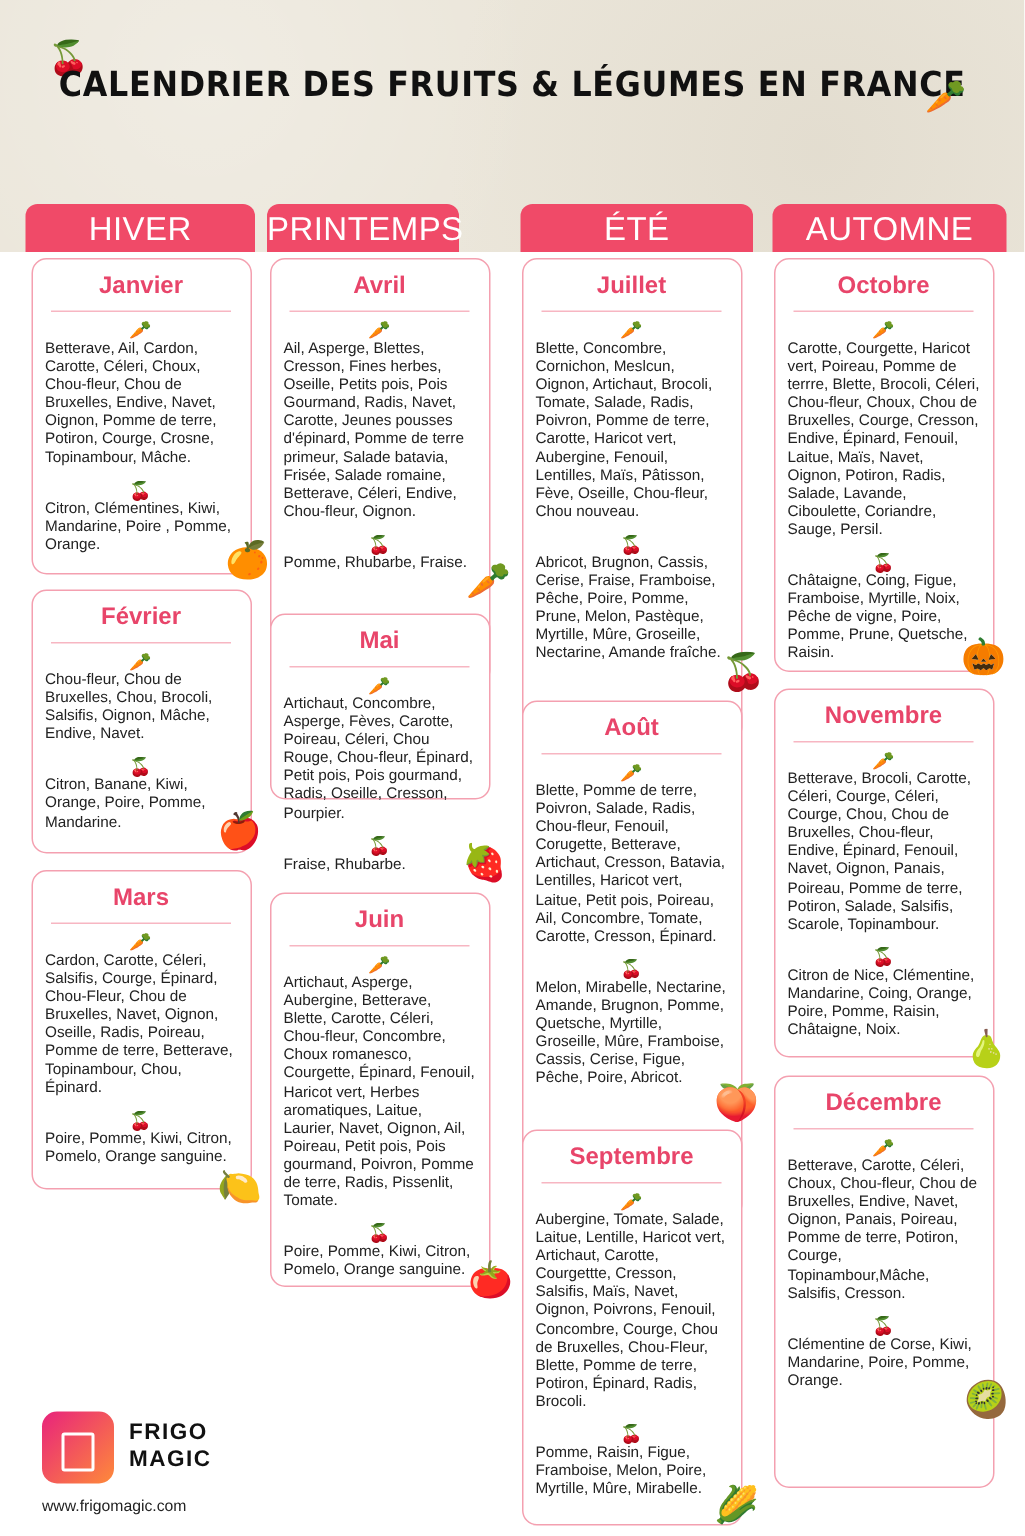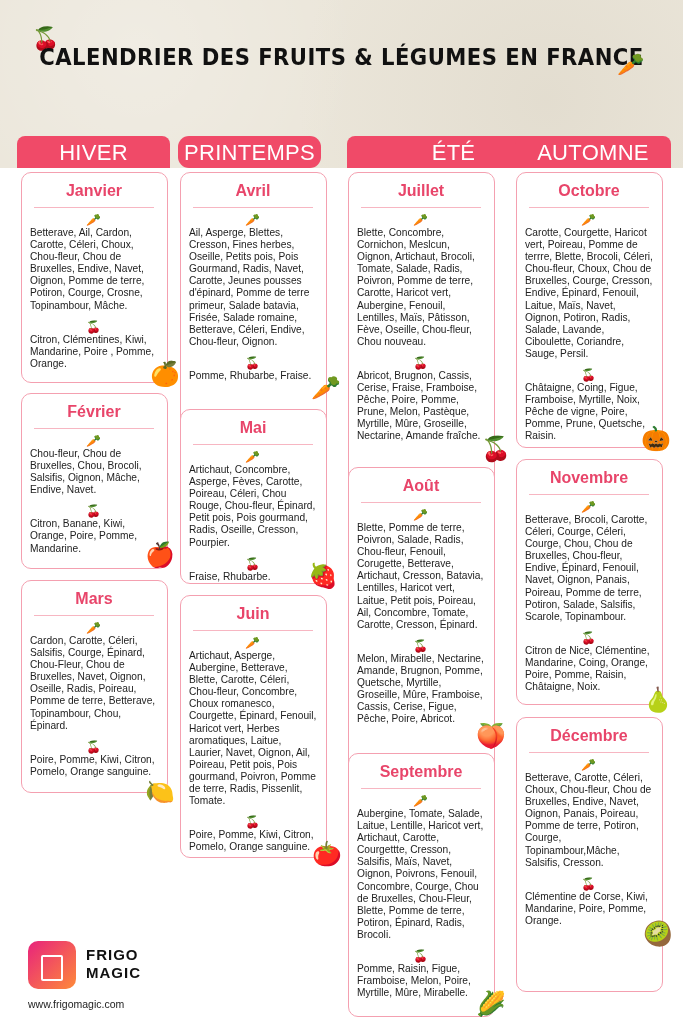--- a/index.html
+++ b/index.html
@@ -21,22 +21,22 @@
 </style>
 </head>
 <body>
 
 <div class="paper"></div>
 <span class="deco" style="left:32px;top:28px;">🍒</span>
 <div class="title">CALENDRIER DES FRUITS &amp; LÉGUMES EN FRANCE</div>
 <span class="deco" style="left:617px;top:54px;">🥕</span>
 
 <div class="season-tab" style="left:17px;width:153px;">HIVER</div>
-<div class="season-tab" style="left:178px;width:143px;border-radius:11px;">PRINTEMPS</div>
-<div class="season-tab" style="left:347px;width:155px;padding-left:29px;">ÉTÉ</div>
+<div class="season-tab" style="left:178px;width:128px;">PRINTEMPS</div>
+<div class="season-tab" style="left:347px;width:155px;">ÉTÉ</div>
 <div class="season-tab" style="left:515px;width:156px;">AUTOMNE</div>
 
 <div class="card" style="left:21px;top:172px;width:147px;height:211px;">
   <div class="month">Janvier</div>
   <div class="ico">🥕</div>
   <div class="txt">Betterave, Ail, Cardon, Carotte, Céleri, Choux, Chou-fleur, Chou de Bruxelles, Endive, Navet, Oignon, Pomme de terre, Potiron, Courge, Crosne, Topinambour, Mâche.</div>
   <div class="ico" style="margin-top:8px">🍒</div>
   <div class="txt">Citron, Clémentines, Kiwi, Mandarine, Poire , Pomme, Orange.</div>
 </div>
 <span class="corner" style="left:150px;top:362px;">🍊</span>
@@ -61,21 +61,21 @@
 
 <div class="card" style="left:180px;top:172px;width:147px;height:285px;">
   <div class="month">Avril</div>
   <div class="ico">🥕</div>
   <div class="txt">Ail, Asperge, Blettes, Cresson, Fines herbes, Oseille, Petits pois, Pois Gourmand, Radis, Navet, Carotte, Jeunes pousses d'épinard, Pomme de terre primeur, Salade batavia, Frisée, Salade romaine, Betterave, Céleri, Endive, Chou-fleur, Oignon.</div>
   <div class="ico" style="margin-top:8px">🍒</div>
   <div class="txt">Pomme, Rhubarbe, Fraise.</div>
 </div>
 <span class="corner" style="left:311px;top:376px;">🥕</span>
 
-<div class="card" style="left:180px;top:409px;width:147px;height:175px;">
+<div class="card" style="left:180px;top:409px;width:147px;height:124px;">
   <div class="month">Mai</div>
   <div class="ico">🥕</div>
   <div class="txt">Artichaut, Concombre, Asperge, Fèves, Carotte, Poireau, Céleri, Chou Rouge, Chou-fleur, Épinard, Petit pois, Pois gourmand, Radis, Oseille, Cresson, Pourpier.</div>
   <div class="ico" style="margin-top:8px">🍒</div>
   <div class="txt">Fraise, Rhubarbe.</div>
 </div>
 <span class="corner" style="left:308px;top:564px;">🍓</span>
 
 <div class="card" style="left:180px;top:595px;width:147px;height:263px;">
   <div class="month">Juin</div>

